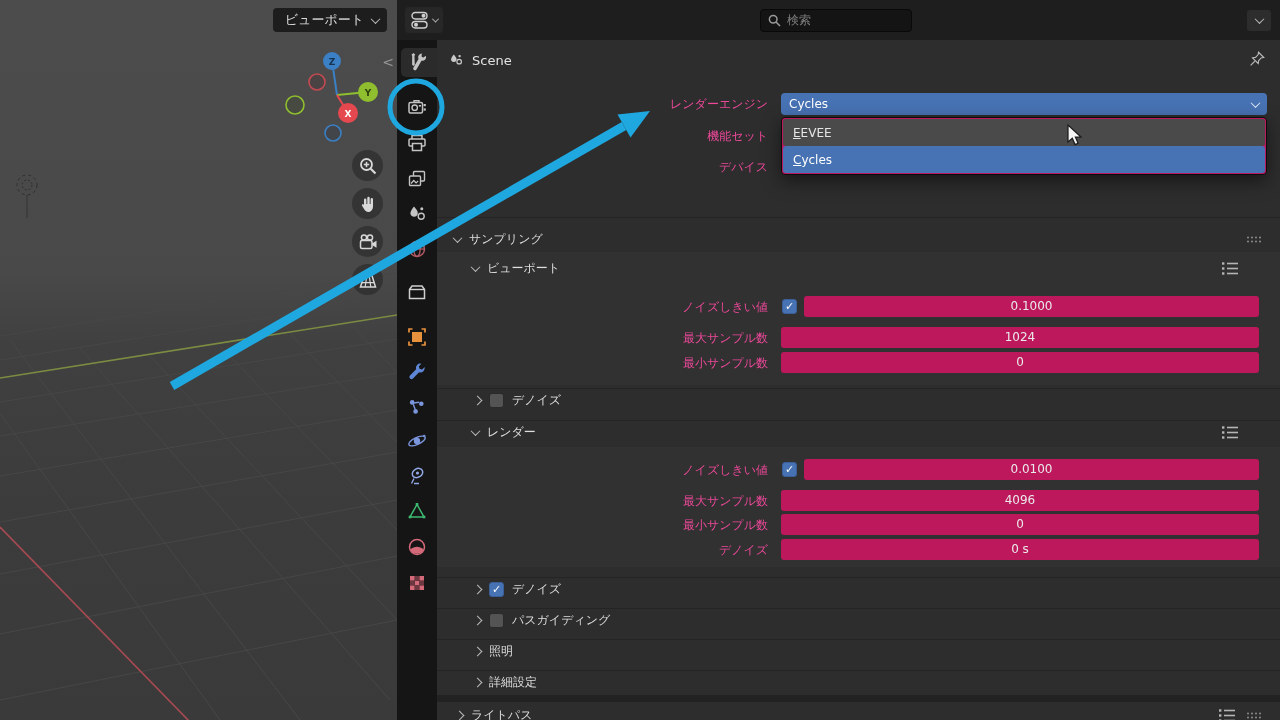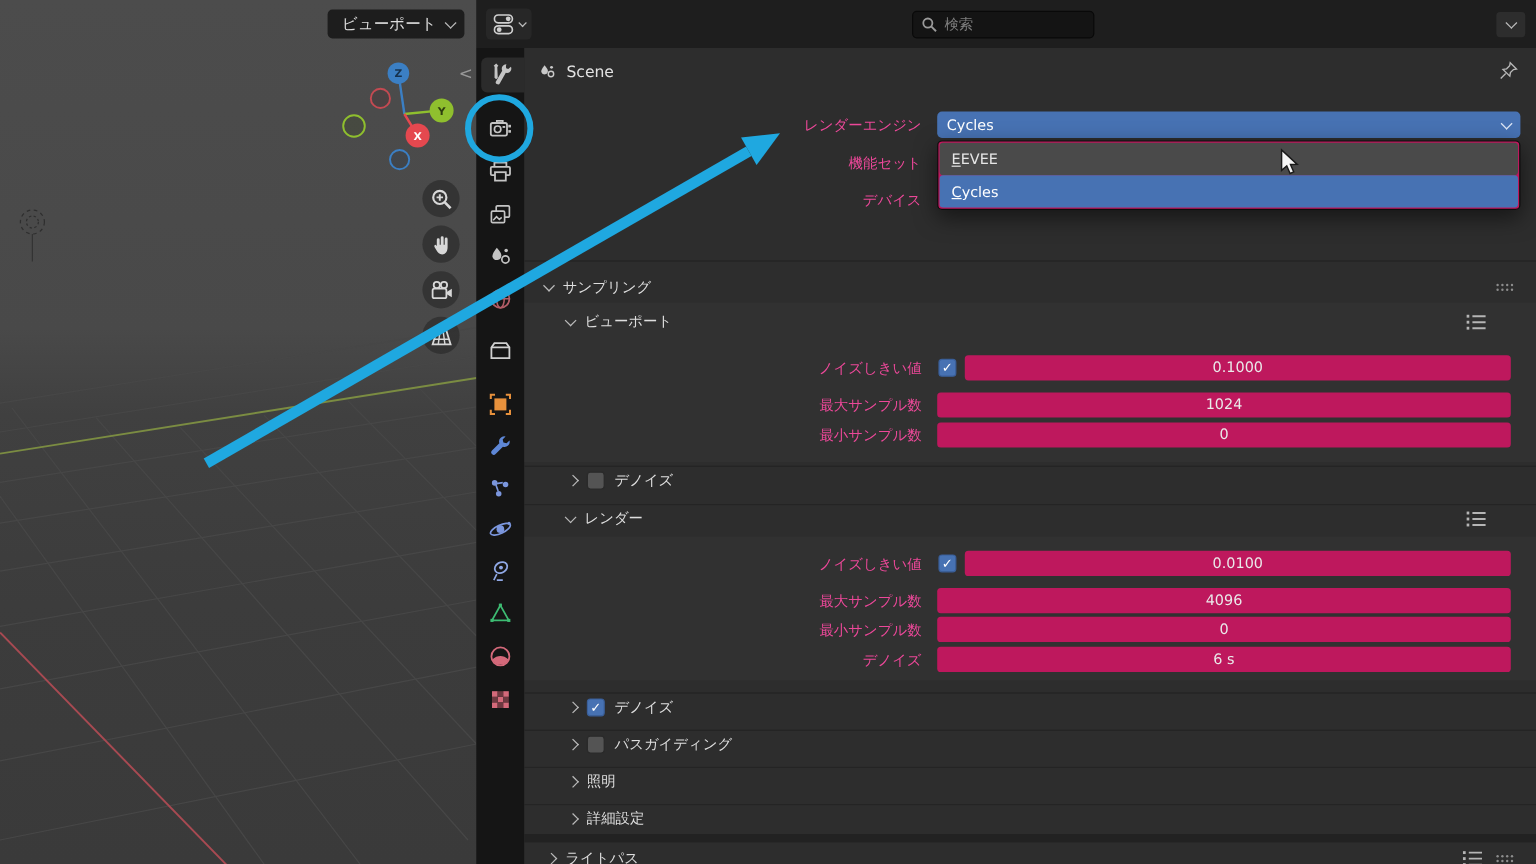--- a/index.html
+++ b/index.html
@@ -412,21 +412,21 @@
   <div class="checkbox checked" style="left:345px;top:422px">✓</div>
   <div class="field" style="left:367px;top:419px;width:455px">0.0100</div>
 
   <div class="lbl" style="top:450px">最大サンプル数</div>
   <div class="field" style="left:344px;top:450px;width:478px">4096</div>
 
   <div class="lbl" style="top:474px">最小サンプル数</div>
   <div class="field" style="left:344px;top:474px;width:478px">0</div>
 
   <div class="lbl" style="top:499px">デノイズ</div>
-  <div class="field" style="left:344px;top:499px;width:478px">6 s</div>
+  <div class="field" style="left:344px;top:499px;width:478px">0 s</div>
 
   <div class="sep" style="top:537px"></div>
   <div class="phead" style="top:538px">
     <span class="chev right" style="margin-left:37px"></span>
     <div class="checkbox checked" style="position:static">✓</div>
     <span>デノイズ</span>
   </div>
 
   <div class="sep" style="top:568px"></div>
   <div class="phead" style="top:569px">

